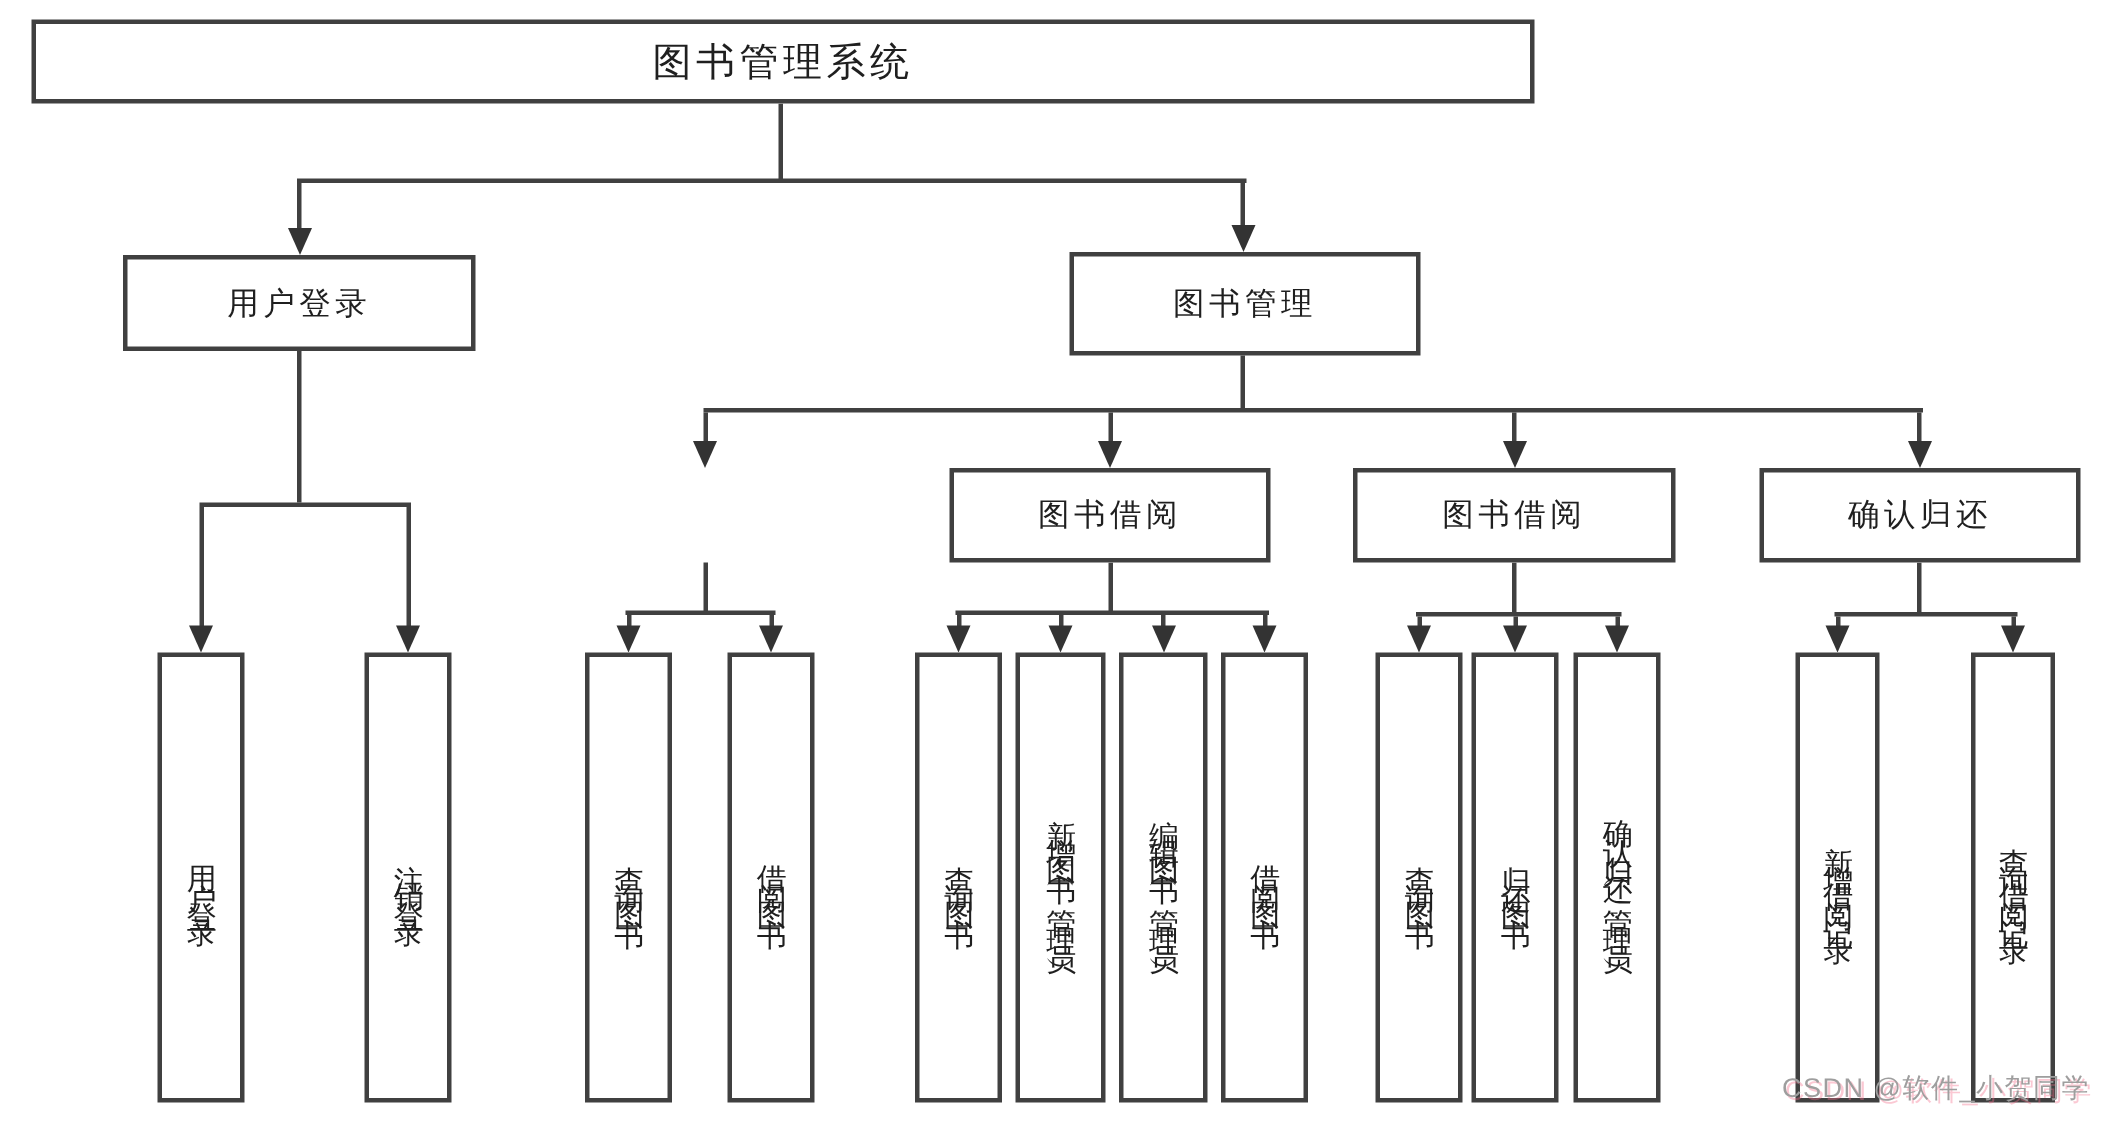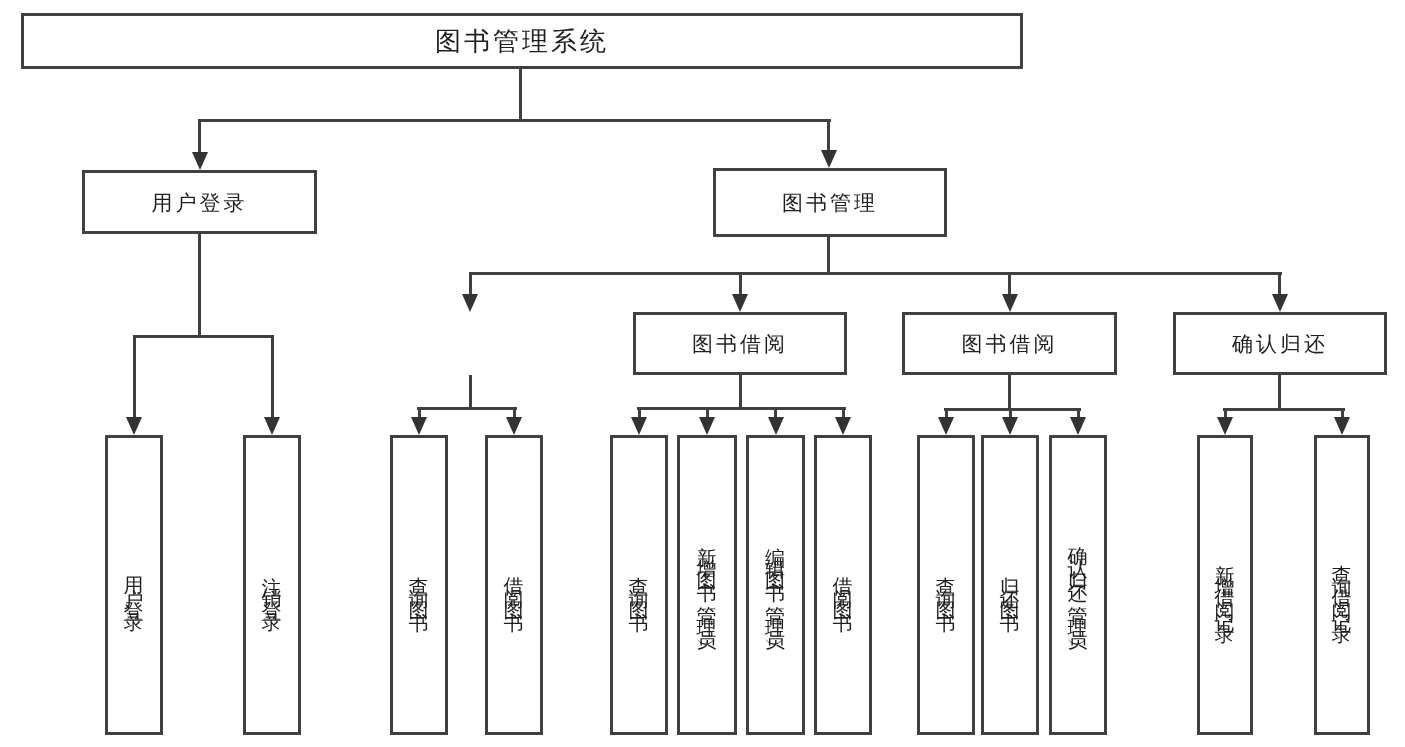--- a/index.html
+++ b/index.html
@@ -57,20 +57,21 @@
     color:#9e9e9e;
     text-shadow:2px 2px 0 rgba(244,110,140,0.38);
     white-space:nowrap;
     z-index:5;
   }
 </style>
 </head>
 <body>
 
 <div id="canvas">
+  <div class="watermark">CSDN @软件_小贺同学</div>
 <div class="line" style="left: 519px; top: 69px; width: 3px; height: 51px;"></div>
     <div class="line" style="left: 198px; top: 119px; width: 633px; height: 3px;"></div>
     <div class="line" style="left: 198px; top: 122px; width: 3px; height: 31px;"></div>
     <div class="line" style="left: 827px; top: 122px; width: 3px; height: 29px;"></div>
     <div class="line" style="left: 198px; top: 234px; width: 3px; height: 101px;"></div>
     <div class="line" style="left: 133px; top: 335px; width: 141px; height: 3px;"></div>
     <div class="line" style="left: 133px; top: 338px; width: 3px; height: 81px;"></div>
     <div class="line" style="left: 271px; top: 338px; width: 3px; height: 81px;"></div>
     <div class="line" style="left: 827px; top: 233px; width: 3px; height: 41px;"></div>
     <div class="line" style="left: 469px; top: 272px; width: 813px; height: 3px;"></div>

